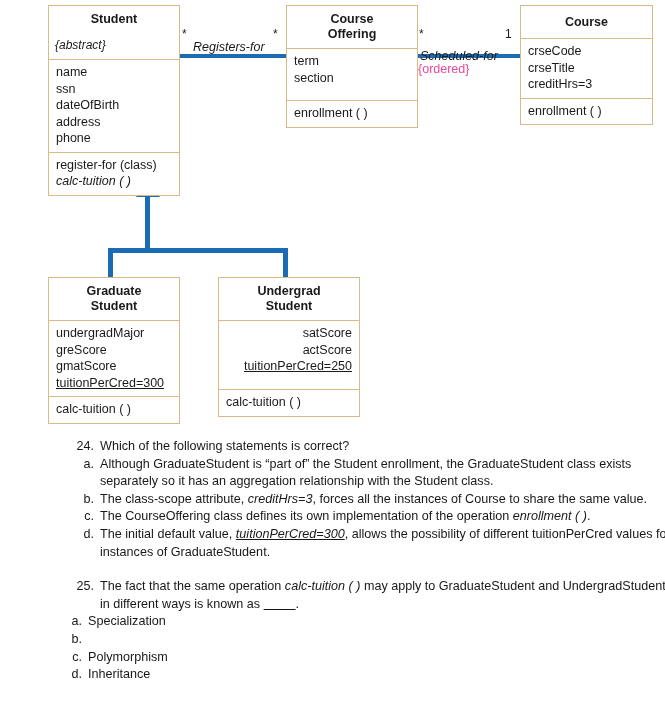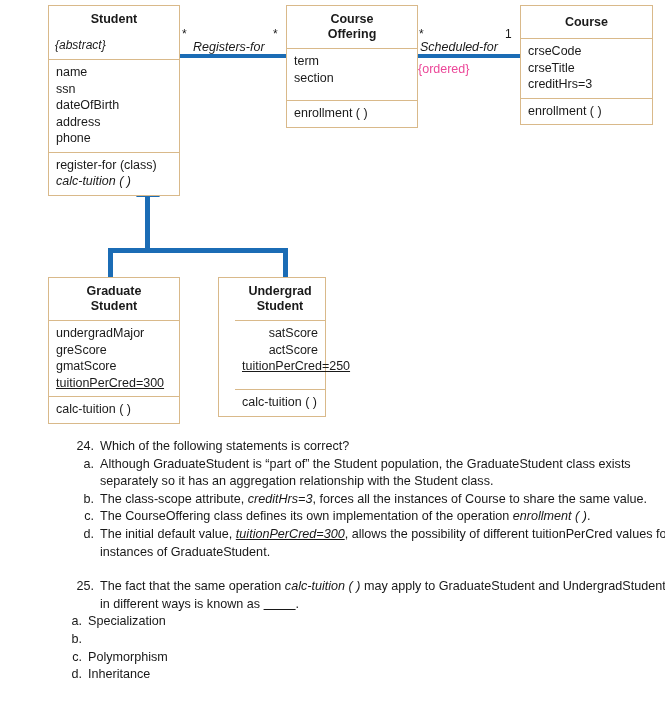--- a/index.html
+++ b/index.html
@@ -148,21 +148,21 @@
 <div id="page">
 
   <div id="diagram">
 
     <div class="assoc-line" style="left:178px; top:54px; width:110px;"></div>
     <div class="assoc-label" style="left:193px; top:40px;">Registers-for</div>
     <div class="mult" style="left:182px; top:27px;">*</div>
     <div class="mult" style="left:273px; top:27px;">*</div>
 
     <div class="assoc-line" style="left:415px; top:54px; width:107px;"></div>
-    <div class="assoc-label" style="left:420px; top:40px;">Scheduled-for</div>
+    <div class="assoc-label" style="left:420px; top:49px;">Scheduled-for</div>
     <div class="mult" style="left:419px; top:27px;">*</div>
     <div class="mult" style="left:505px; top:27px;">1</div>
     <div class="constraint" style="left:418px; top:62px;">{ordered}</div>
 
     <div class="gen-vert" style="left:145px; top:195px; height:56px;"></div>
     <div class="gen-horz" style="left:108px; top:248px; width:180px;"></div>
     <div class="gen-drop" style="left:108px; top:248px; height:33px;"></div>
     <div class="gen-drop" style="left:283px; top:248px; height:33px;"></div>
     <svg class="gen-tri" style="left:136px; top:176px;" width="24" height="22" viewBox="0 0 24 22">
       <polygon points="12,2 22,20 2,20" fill="#ffffff" stroke="#1b6cb5" stroke-width="2.2"></polygon>
@@ -223,21 +223,21 @@
         <div>undergradMajor</div>
         <div>greScore</div>
         <div>gmatScore</div>
         <div class="u-underline">tuitionPerCred=300</div>
       </div>
       <div class="uml-sep uml-compart">
         <div>calc-tuition ( )</div>
       </div>
     </div>
 
-    <div class="uml-class" style="left:218px; top:277px; width:108px;padding-left:16px;">
+    <div class="uml-class" style="left:218px; top:277px; width:142px;">
       <div class="uml-name">
         <span>Undergrad</span><br>
         <span>Student</span>
       </div>
       <div class="uml-sep uml-compart" style="min-height:69px;text-align:right;">
         <div>satScore</div>
         <div>actScore</div>
         <div class="u-underline">tuitionPerCred=250</div>
       </div>
       <div class="uml-sep uml-compart">
@@ -249,21 +249,21 @@
 
   <div id="questions">
 
     <div class="qblock q24">
       <div class="qrow qstem">
         <span class="qnum">24.</span>
         <span class="qtext">Which of the following statements is correct?</span>
       </div>
       <div class="qrow qopt">
         <span class="qnum">a.</span>
-        <span class="qtext" id="q24a"><span>Although GraduateStudent is “part of” the Student population, the GraduateStudent class exists separately so it has an aggregation relationship with the Student class.</span></span>
+        <span class="qtext" id="q24a"><span>Although GraduateStudent is “part of” the Student enrollment, the GraduateStudent class exists separately so it has an aggregation relationship with the Student class.</span></span>
       </div>
       <div class="qrow qopt">
         <span class="qnum">b.</span>
         <span class="qtext" id="q24b"><span>The class-scope attribute, </span><span class="it">creditHrs=3</span><span>, forces all the instances of Course to share the same value.</span></span>
       </div>
       <div class="qrow qopt">
         <span class="qnum">c.</span>
         <span class="qtext" id="q24c"><span>The CourseOffering class defines its own implementation of the operation </span><span class="it">enrollment ( )</span><span>.</span></span>
       </div>
       <div class="qrow qopt">

